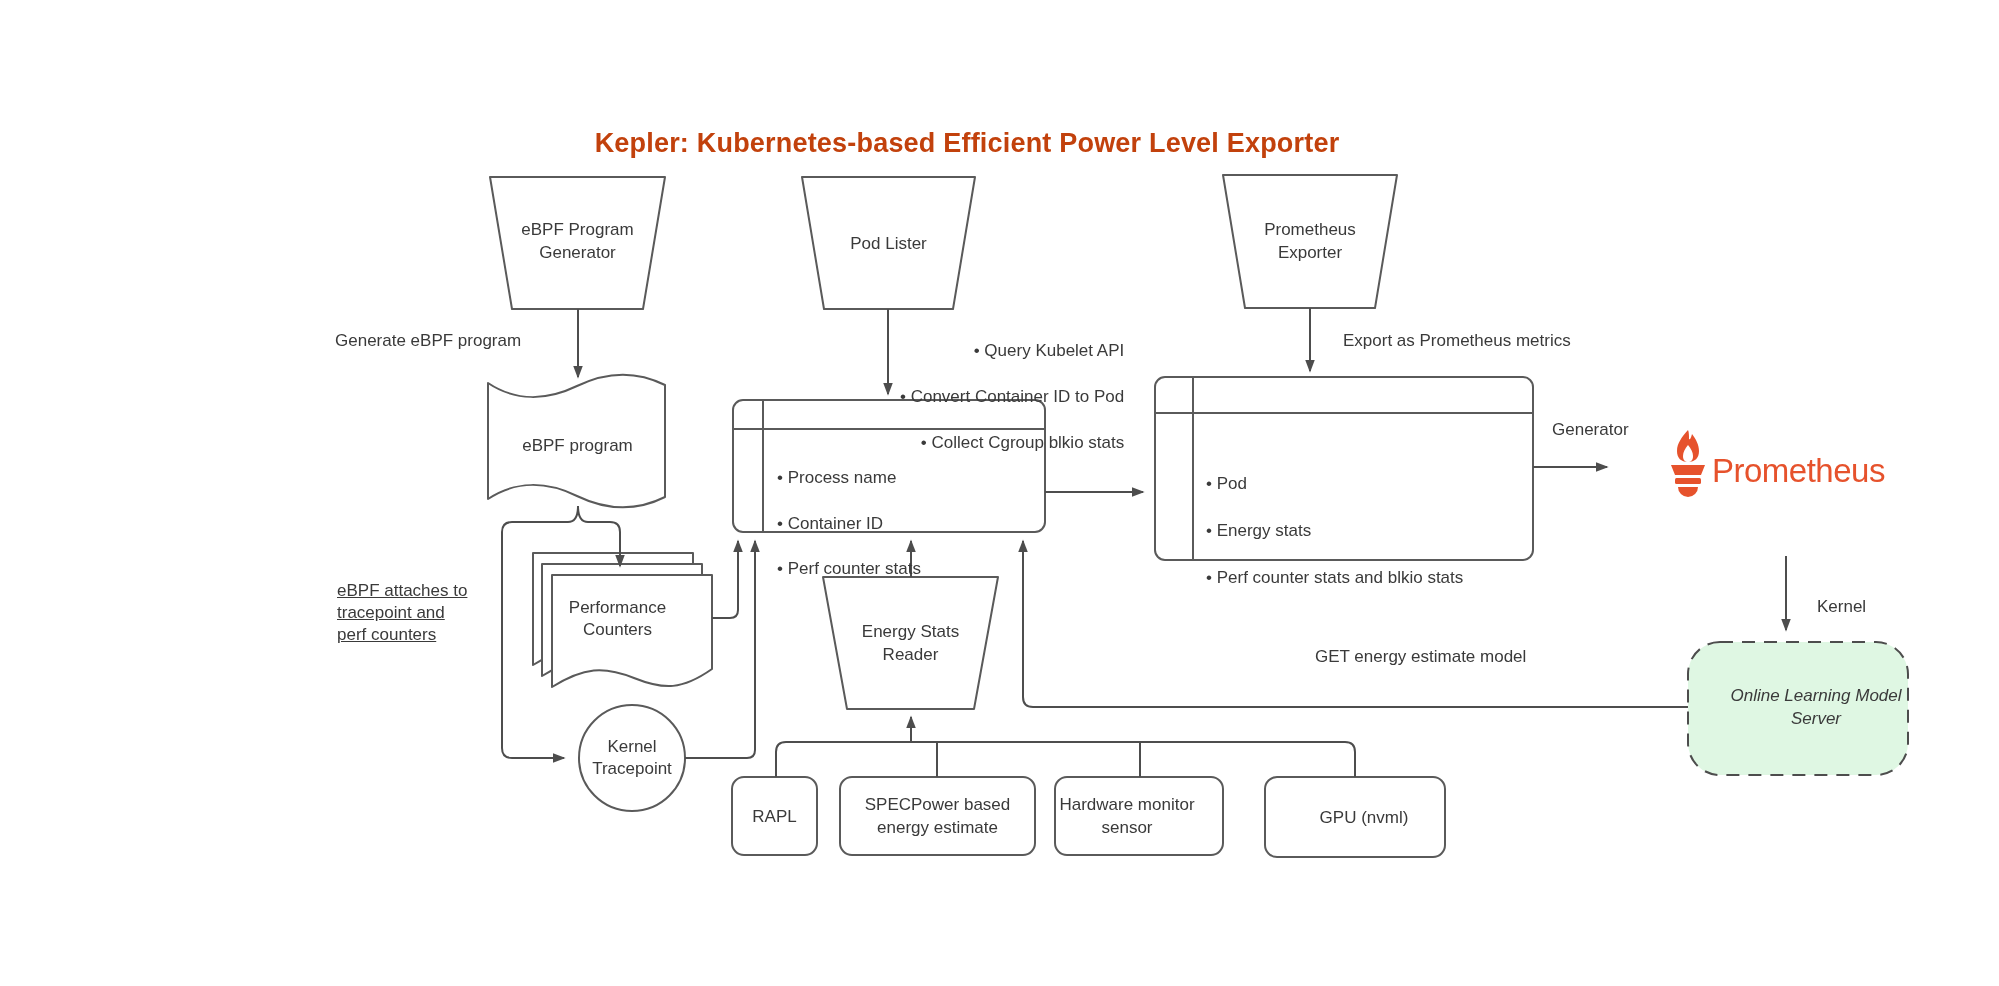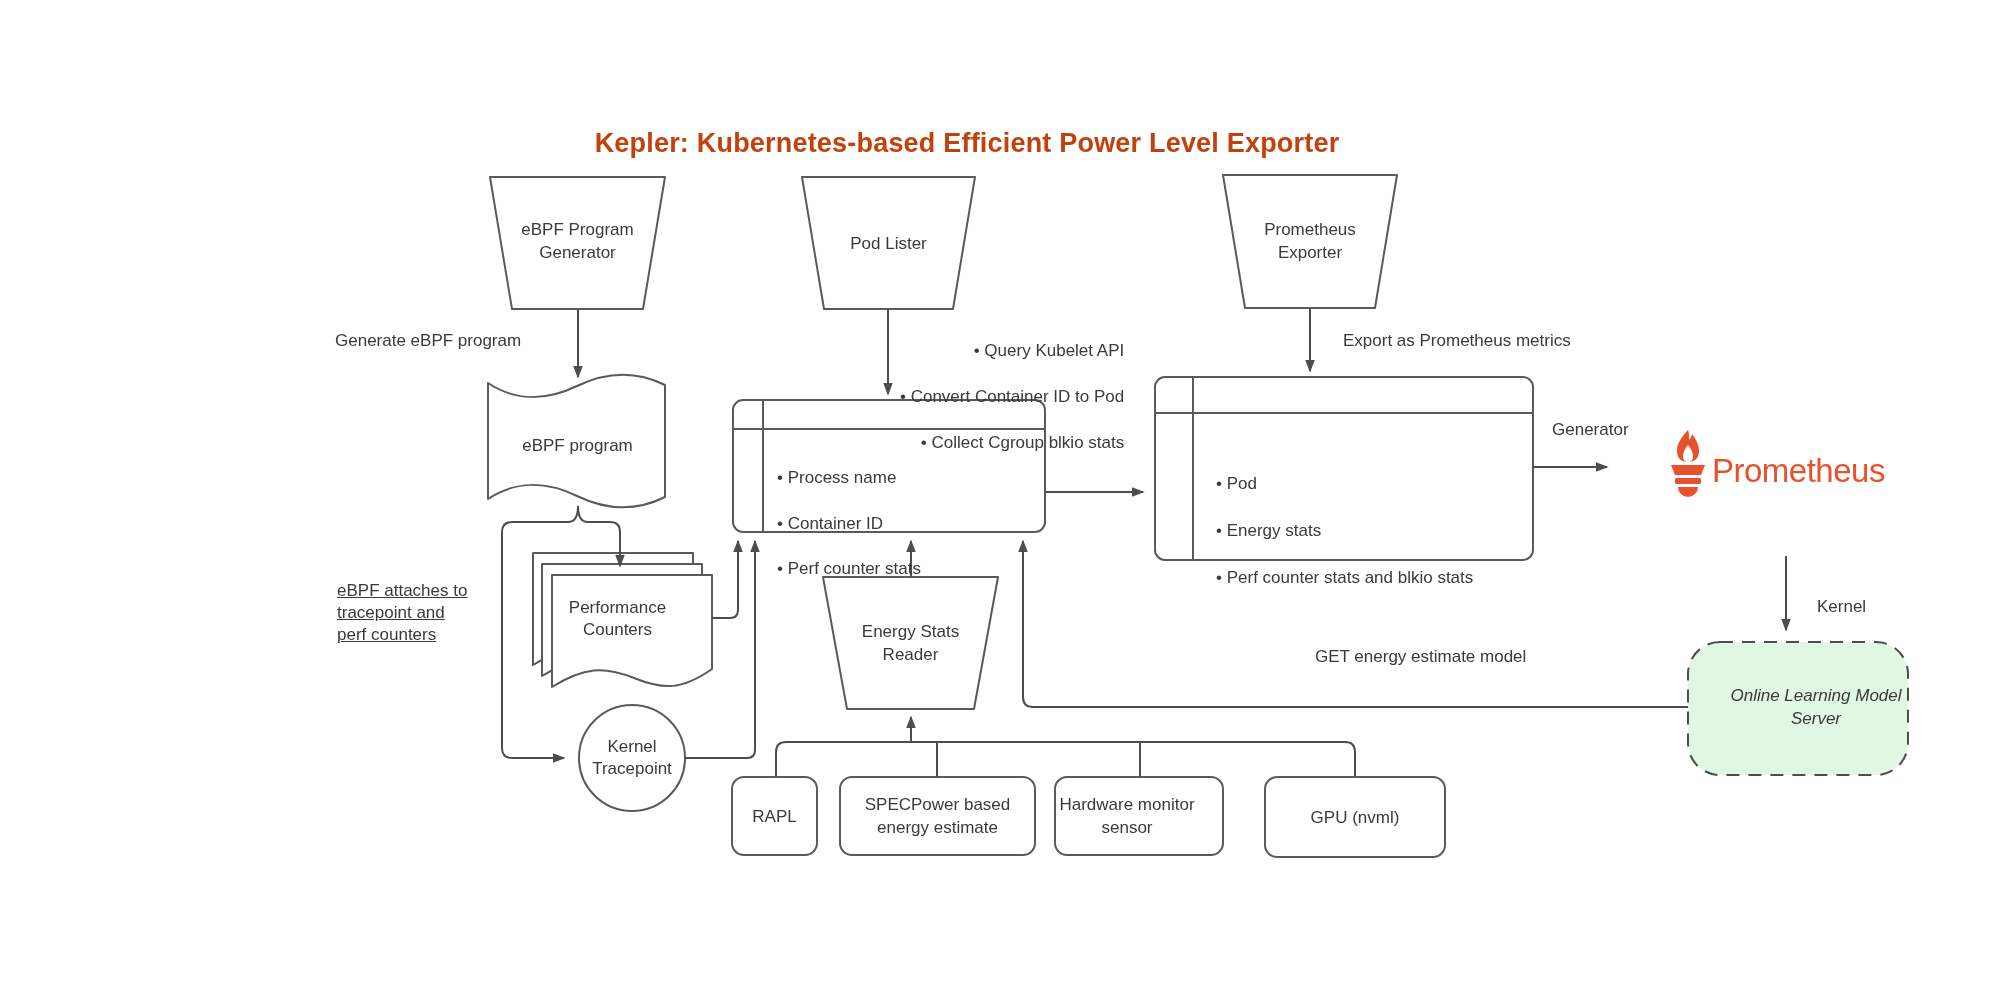--- a/index.html
+++ b/index.html
@@ -4,21 +4,21 @@
 <style>
   html,body{margin:0;padding:0;background:#ffffff;}
   .canvas{position:relative;width:1999px;height:986px;background:#ffffff;overflow:hidden;
           font-family:"Liberation Sans","DejaVu Sans",sans-serif;}
   .layer{position:absolute;left:0;top:0;}
   .lbl{position:absolute;font-size:17px;line-height:1.3;color:#3a3a3a;white-space:pre-line;}
   .ctr{text-align:center;}
   .title{font-size:27px;font-weight:700;color:#c2410c;letter-spacing:.2px;white-space:nowrap;}
   .note{white-space:pre-line;}
   .items-central div{line-height:23.5px;white-space:nowrap;}
-  .items-right div{line-height:25px;white-space:nowrap;margin-left:10px;}
+  .items-right div{line-height:25px;white-space:nowrap;}
   .pod-notes div{line-height:24px;white-space:nowrap;}
   .lh22{line-height:22px;}
   .lh23{line-height:23px;}
   .promtext{font-size:33px;color:#e6522c;letter-spacing:-.5px;white-space:nowrap;}
 </style>
 </head>
 <body>
 
 <div class="canvas">
 
@@ -113,21 +113,21 @@
     <div>• Pod</div>
     <div>• Energy stats</div>
     <div>• Perf counter stats and blkio stats</div>
   </div>
 
   <div class="lbl ctr" style="left:732px;top:806px;width:85px;">RAPL</div>
   <div class="lbl ctr lh23" style="left:840px;top:793px;width:195px;">SPECPower based
 energy estimate</div>
   <div class="lbl ctr lh23" style="left:1055px;top:793px;width:144px;">Hardware monitor
 sensor</div>
-  <div class="lbl ctr" style="left:1265px;top:807px;width:180px;">GPU (nvml)</div>
+  <div class="lbl ctr" style="left:1265px;top:807px;width:180px;padding-left:9px;">GPU (nvml)</div>
   <div class="lbl ctr lh23" style="left:1688px;top:684px;width:256px;font-style:italic;">Online Learning Model
 Server</div>
 
   <div class="lbl" style="left:335px;top:330px;">Generate eBPF program</div>
   <div class="lbl pod-notes" style="left:900px;top:317px;text-align:right;">
     <div>• Query Kubelet API</div>
     <div>• Convert Container ID to Pod</div>
     <div>• Collect Cgroup blkio stats</div>
   </div>
   <div class="lbl" style="left:1343px;top:330px;">Export as Prometheus metrics</div>

